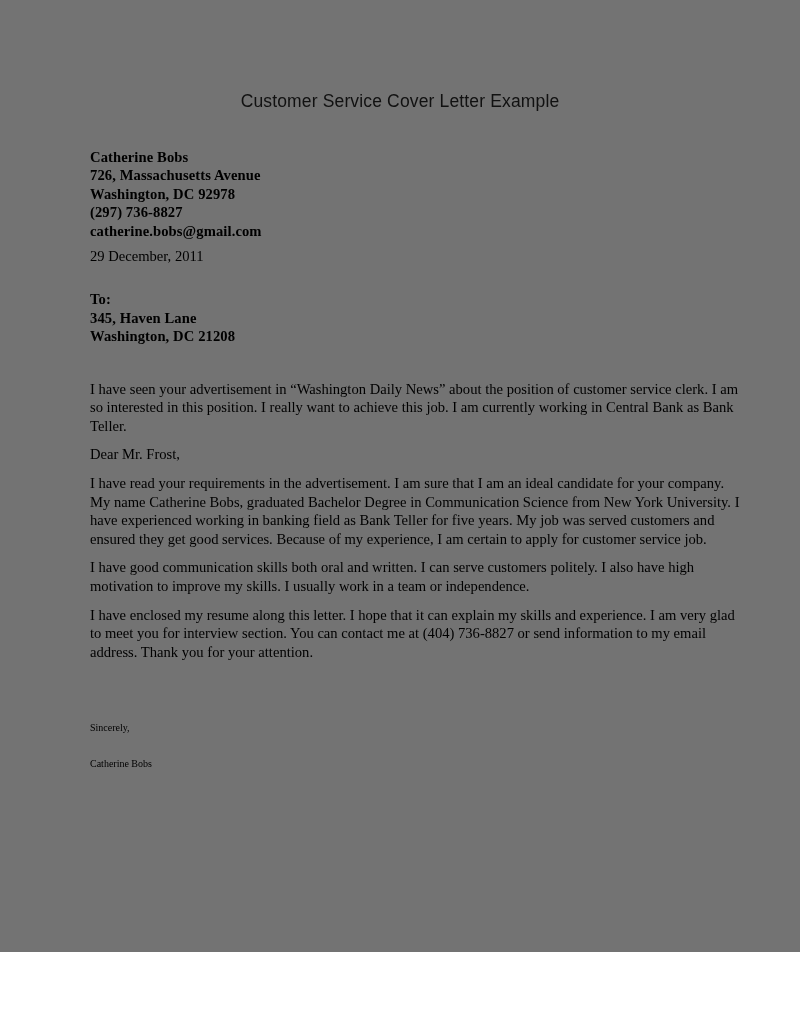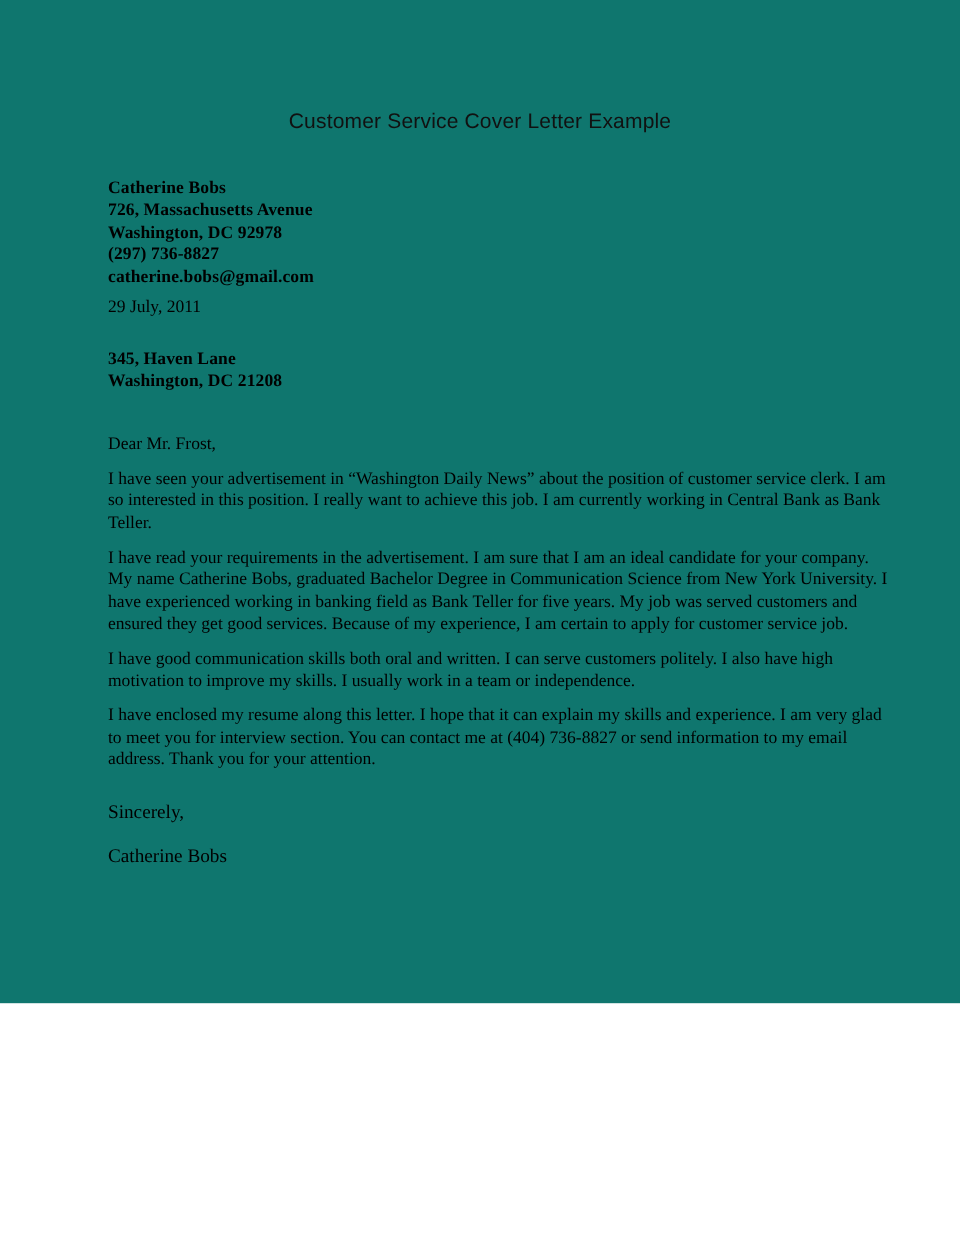--- a/index.html
+++ b/index.html
@@ -11,22 +11,22 @@
     height: 1036px;
     background: #ffffff;
     font-family: "Liberation Serif", "DejaVu Serif", serif;
     color: #000000;
     -webkit-font-smoothing: antialiased;
   }
 
   .page {
     position: relative;
     width: 800px;
-    height: 836px;
-    background: #0f766e;
+    height: 952px;
+    background: #737373;
     overflow: hidden;
   }
 
   
   .doc-title {
     position: absolute;
     top: 90px;
     left: 0;
     width: 800px;
     text-align: center;
@@ -84,22 +84,22 @@
   }
   .para + .para {
     margin-top: 10px;
   }
   .para-first {
     margin-top: 0;
   }
 
   
   .closing {
-    margin-top: 26px;
-    font-size: 16px;
+    margin-top: 58px;
+    font-size: 10px;
     font-weight: 400;
     line-height: 18.6px;
   }
   .closing .sign-name {
     margin-top: 17px;
   }
 </style>
 </head>
 <body>
 
@@ -110,30 +110,31 @@
   <div class="letter">
 
     <div class="address-block sender-block">
       <div class="line">Catherine Bobs</div>
       <div class="line">726, Massachusetts Avenue</div>
       <div class="line">Washington, DC 92978</div>
       <div class="line">(297) 736-8827</div>
       <div class="line">catherine.bobs@gmail.com</div>
     </div>
 
-    <div class="date-line">29 July, 2011</div>
+    <div class="date-line">29 December, 2011</div>
 
     <div class="address-block recipient-block">
+      <div class="line">To:</div>
       <div class="line">345, Haven Lane</div>
       <div class="line">Washington, DC 21208</div>
     </div>
 
     <div class="body-copy">
+      <p class="para para-first">I have seen your advertisement in “Washington Daily News” about the position of customer service clerk. I am so interested in this position. I really want to achieve this job. I am currently working in Central Bank as Bank Teller.</p>
       <p class="para salutation">Dear Mr. Frost,</p>
-      <p class="para para-first">I have seen your advertisement in “Washington Daily News” about the position of customer service clerk. I am so interested in this position. I really want to achieve this job. I am currently working in Central Bank as Bank Teller.</p>
       <p class="para">I have read your requirements in the advertisement. I am sure that I am an ideal candidate for your company. My name Catherine Bobs, graduated Bachelor Degree in Communication Science from New York University. I have experienced working in banking field as Bank Teller for five years. My job was served customers and ensured they get good services. Because of my experience, I am certain to apply for customer service job.</p>
       <p class="para">I have good communication skills both oral and written. I can serve customers politely. I also have high motivation to improve my skills. I usually work in a team or independence.</p>
       <p class="para">I have enclosed my resume along this letter. I hope that it can explain my skills and experience. I am very glad to meet you for interview section. You can contact me at (404) 736-8827 or send information to my email address. Thank you for your attention.</p>
     </div>
 
     <div class="closing">
       <div>Sincerely,</div>
       <div class="sign-name">Catherine Bobs</div>
     </div>
 

